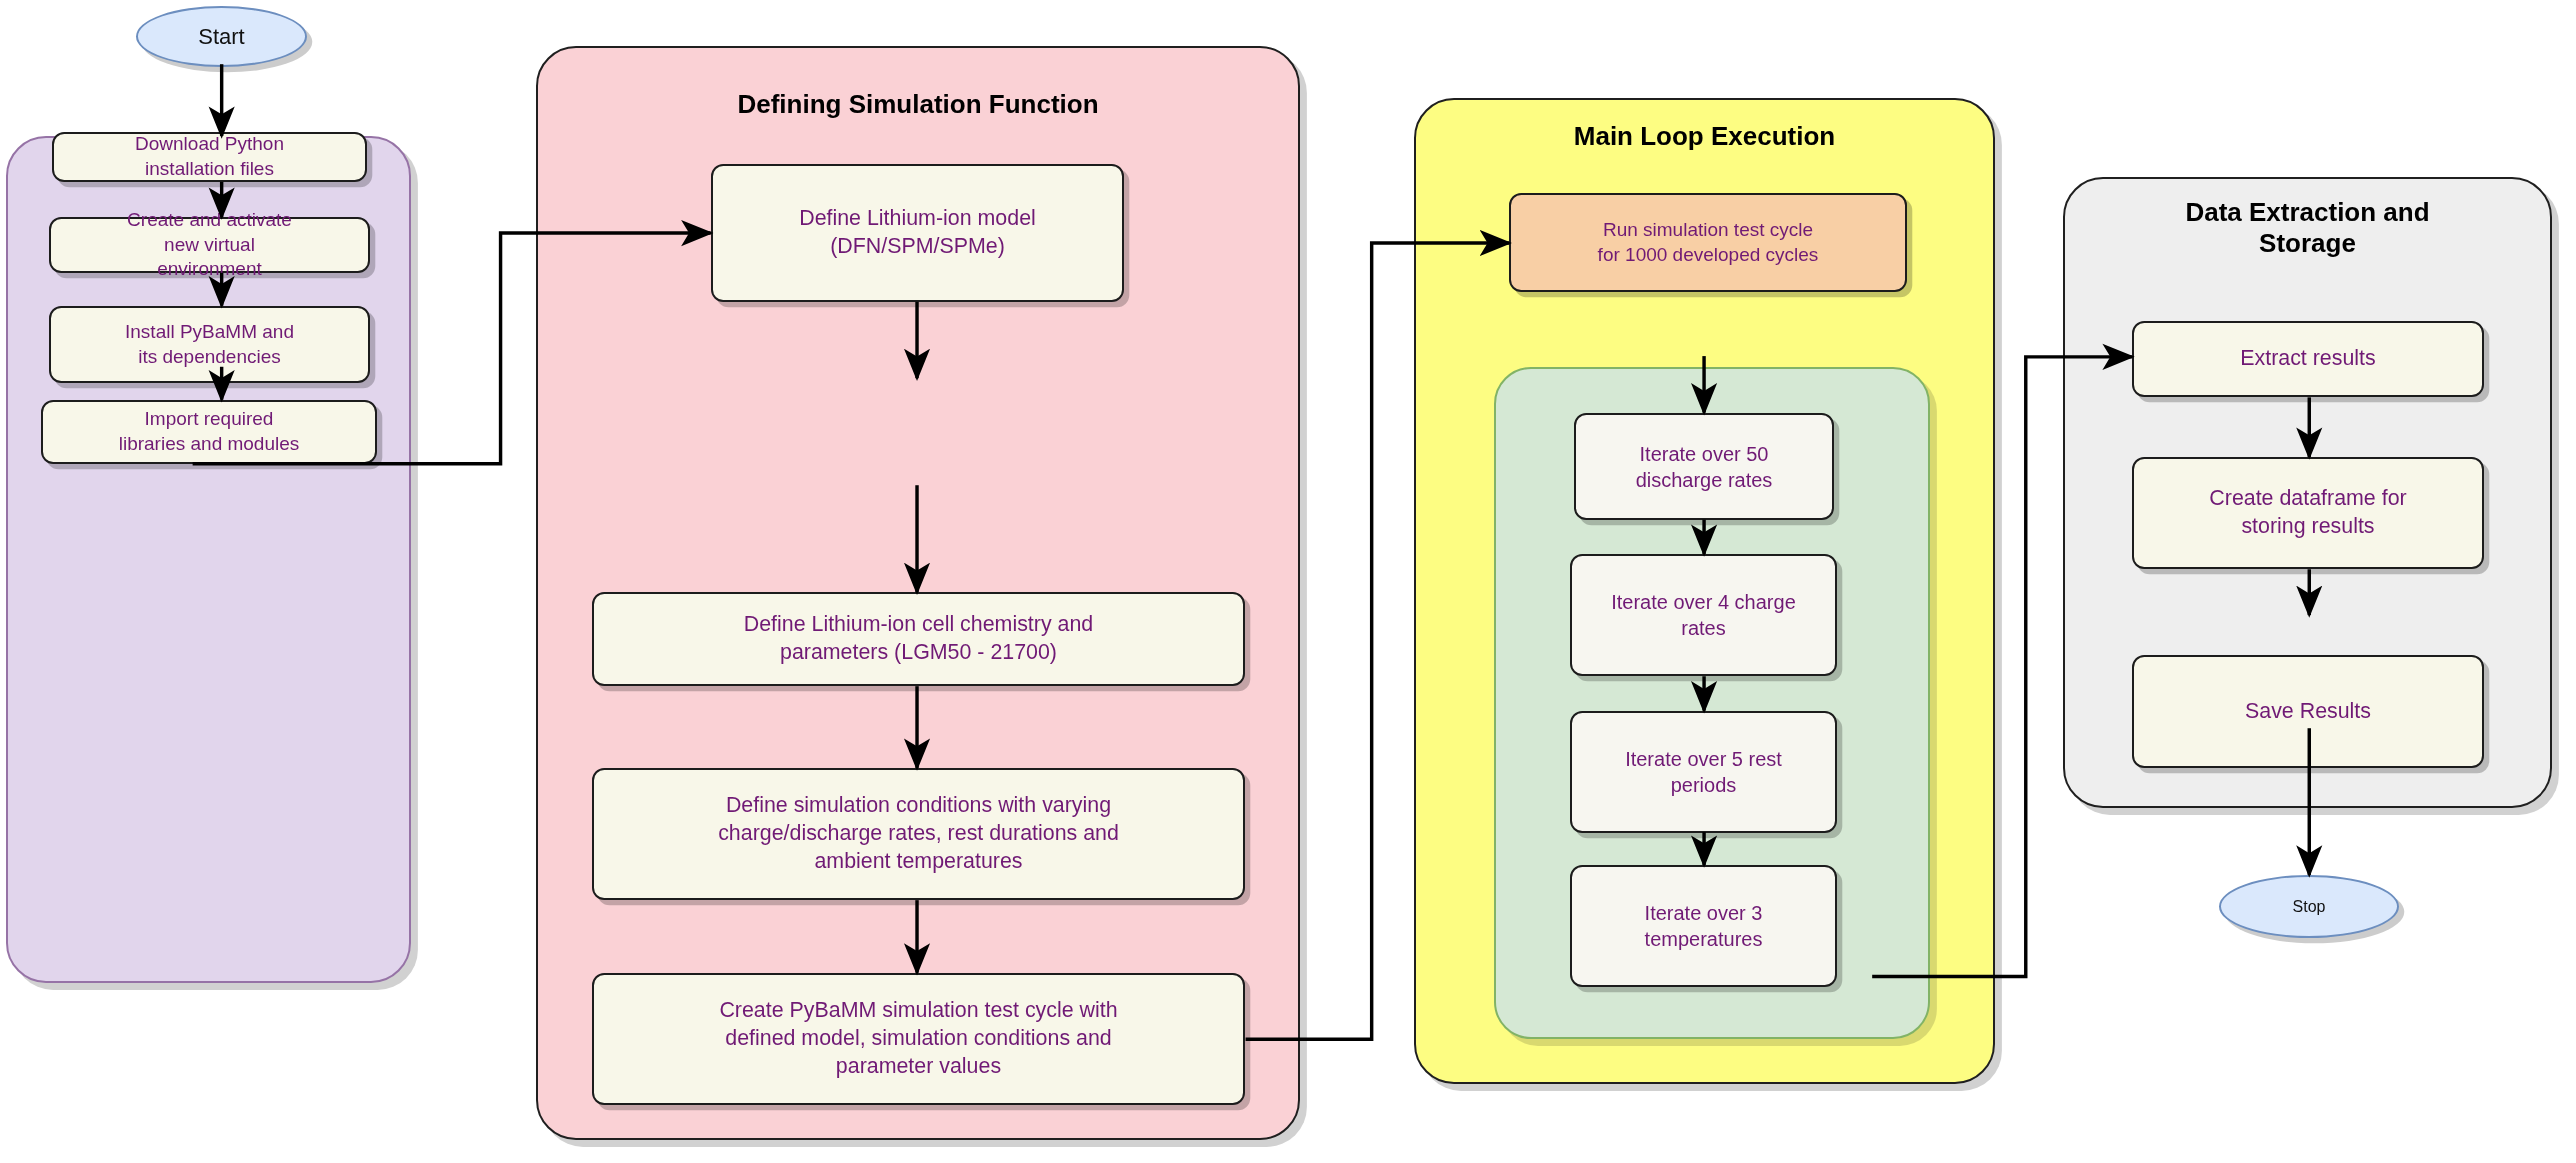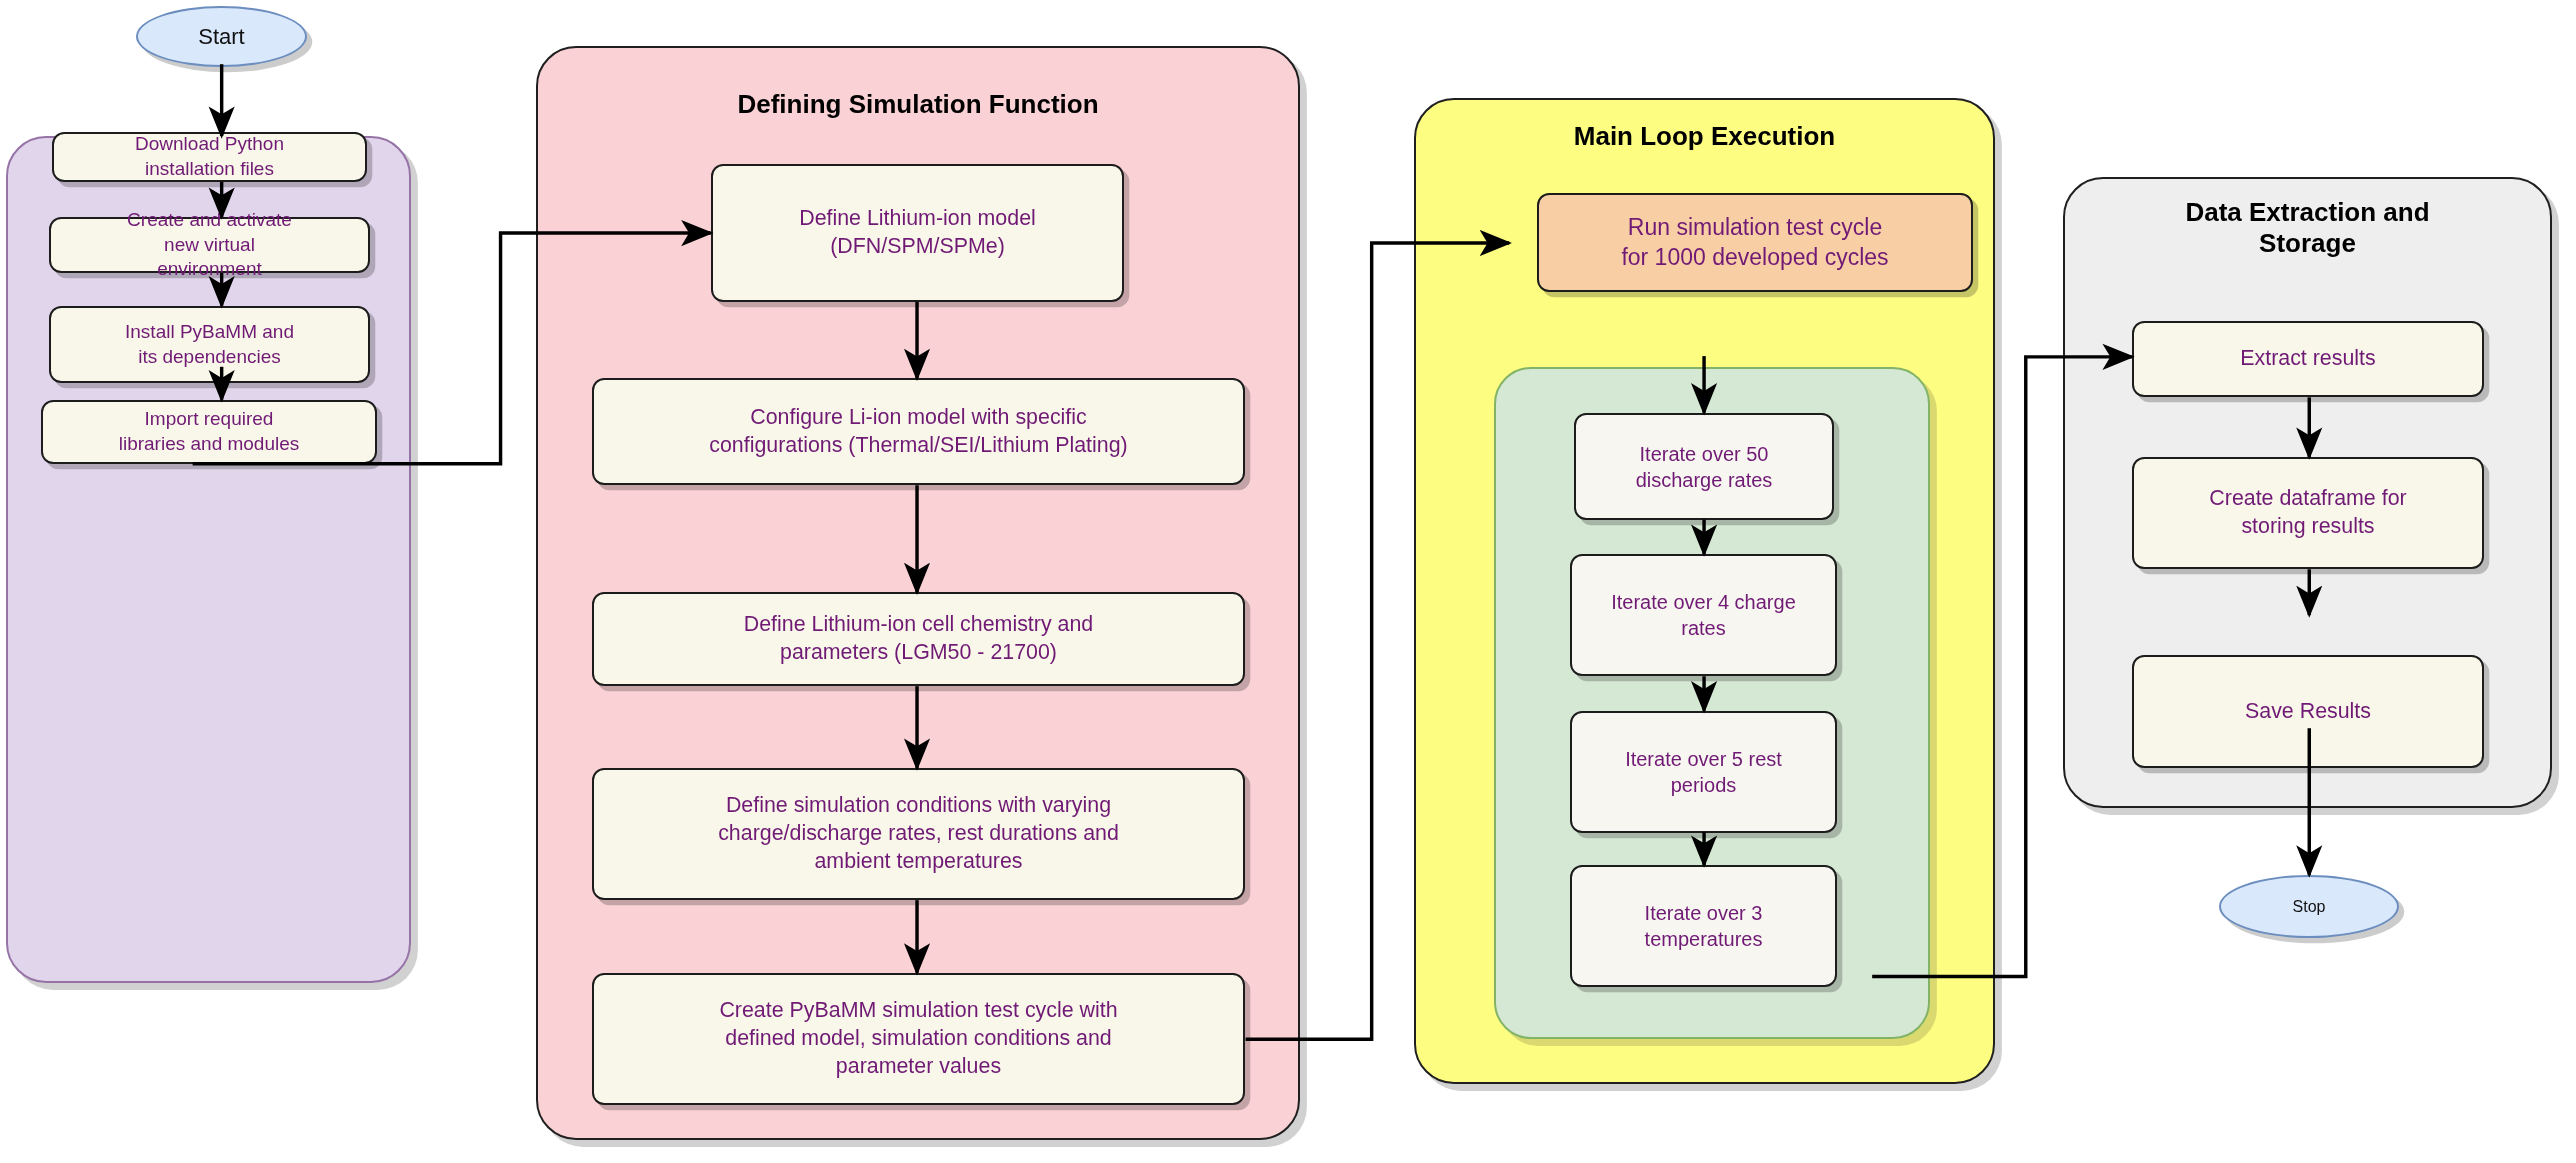--- a/index.html
+++ b/index.html
@@ -157,35 +157,33 @@
   <div class="node" style="left:49px; top:306px; width:321px; height:77px; font-size:19px; white-space:pre-line;">Install PyBaMM and
 its dependencies</div>
   <div class="node" style="left:41px; top:400px; width:336px; height:64px; font-size:19px; white-space:pre-line;">Import required
 libraries and modules</div>
 
   <div class="group g-define" style="left:536px; top:46px; width:764px; height:1094px;"></div>
   <div class="group-title" style="left:536px; top:89px; width:764px; font-size:26px;">Defining Simulation Function</div>
 
   <div class="node" style="left:711px; top:164px; width:413px; height:138px; font-size:21.4px; white-space:pre-line;">Define Lithium-ion model
 (DFN/SPM/SPMe)</div>
-  <div class="node" style="left:592px; top:378px; width:653px; height:107px; font-size:21.4px; white-space:pre-line;">Configure Li-ion model with specific
-configurations (Thermal/SEI/Lithium Plating)</div>
   <div class="node" style="left:592px; top:592px; width:653px; height:94px; font-size:21.4px; white-space:pre-line;">Define Lithium-ion cell chemistry and
 parameters (LGM50 - 21700)</div>
   <div class="node" style="left:592px; top:768px; width:653px; height:132px; font-size:21.4px; white-space:pre-line;">Define simulation conditions with varying
 charge/discharge rates, rest durations and
 ambient temperatures</div>
   <div class="node" style="left:592px; top:973px; width:653px; height:132px; font-size:21.4px; white-space:pre-line;">Create PyBaMM simulation test cycle with
 defined model, simulation conditions and
 parameter values</div>
 
   <div class="group g-loop" style="left:1414px; top:98px; width:581px; height:986px;"></div>
   <div class="group-title" style="left:1414px; top:121px; width:581px; font-size:26px;">Main Loop Execution</div>
 
-  <div class="node accent" style="left:1509px; top:193px; width:436px; height:99px; font-size:23px; white-space:pre-line;margin-left:28px;">Run simulation test cycle
+  <div class="node accent" style="left:1509px; top:193px; width:398px; height:99px; font-size:19px; white-space:pre-line;">Run simulation test cycle
 for 1000 developed cycles</div>
 
   <div class="group g-inner" style="left:1494px; top:367px; width:436px; height:672px; border-radius:37px;"></div>
 
   <div class="node plain" style="left:1574px; top:413px; width:260px; height:107px; font-size:20px; white-space:pre-line;">Iterate over 50
 discharge rates</div>
   <div class="node plain" style="left:1570px; top:554px; width:267px; height:122px; font-size:20px; white-space:pre-line;">Iterate over 4 charge
 rates</div>
   <div class="node plain" style="left:1570px; top:711px; width:267px; height:122px; font-size:20px; white-space:pre-line;">Iterate over 5 rest
 periods</div>

